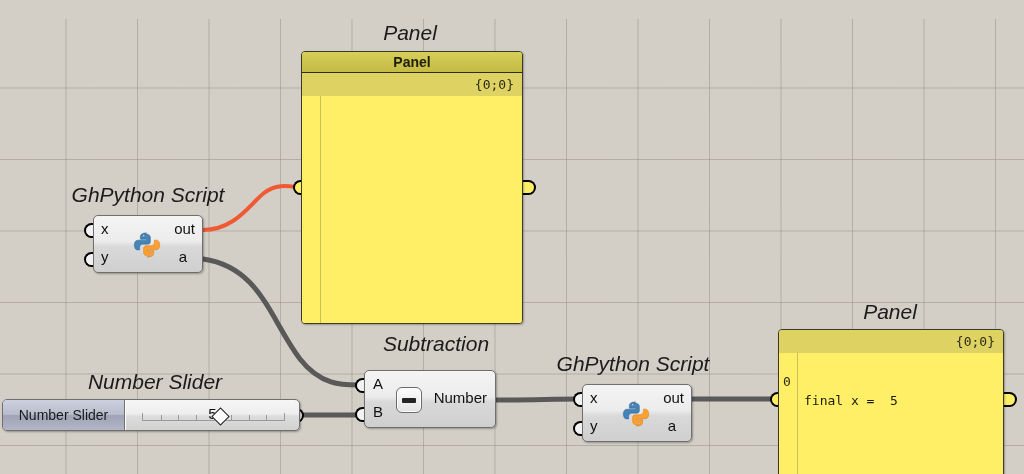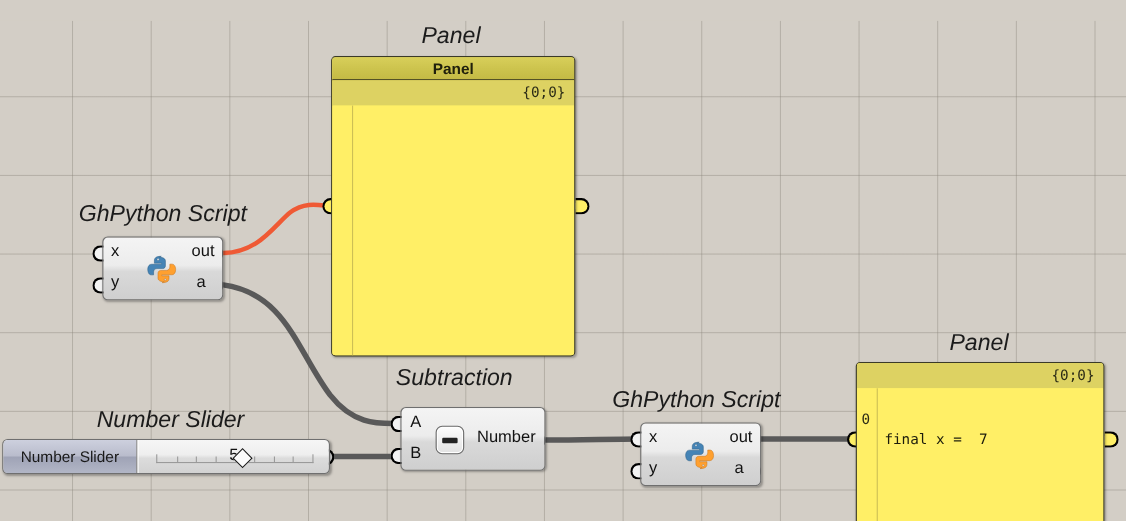--- a/index.html
+++ b/index.html
@@ -269,21 +269,21 @@
         <i style="left:50%"></i>
           <i style="left:62.5%"></i>
           <i style="left:75%"></i>
         <i style="left:87.5%"></i>
       </div>
       <div class="slider-value">5</div>
       <div class="slider-grip" style="left:88px; top:10px;"></div>
     </div>
   </div>
 
-  <div class="node-label" style="left:338px; top:313px; width:150px;">Subtraction</div>
+  <div class="node-label" style="left:361px; top:313px; width:150px;">Subtraction</div>
 
   <div class="nub left" style="left:355px; top:359px;"></div>
   <div class="nub left" style="left:355px; top:388px;"></div>
   <div class="nub right" style="left:483px; top:374px;"></div>
 
   <div class="comp" style="left:364px; top:351px; width:132px; height:58px;">
     <span class="port-lbl" style="left:8px; top:4px;">A</span>
     <span class="port-lbl" style="left:8px; top:32px;">B</span>
     <span class="port-lbl" style="right:8px; top:18px;">Number</span>
     <span class="minus-ico" style="left:31px; top:16px;"></span>
@@ -313,18 +313,18 @@
 
   <div class="nub left panel-nub" style="left:770px; top:373px;"></div>
   <div class="nub right panel-nub" style="left:1004px; top:373px;"></div>
 
   <div class="panel" style="left:778px; top:310px; width:226px; height:156px;">
     <div class="panel-path">{0;0}</div>
     <div class="panel-body">
       <div class="panel-gutter"></div>
       <div class="panel-line">
         <span class="ln">0</span>
-        <span class="tx">final x =  7</span>
+        <span class="tx">final x =  5</span>
       </div>
     </div>
   </div>
 
 </div>
 
 </body></html>

